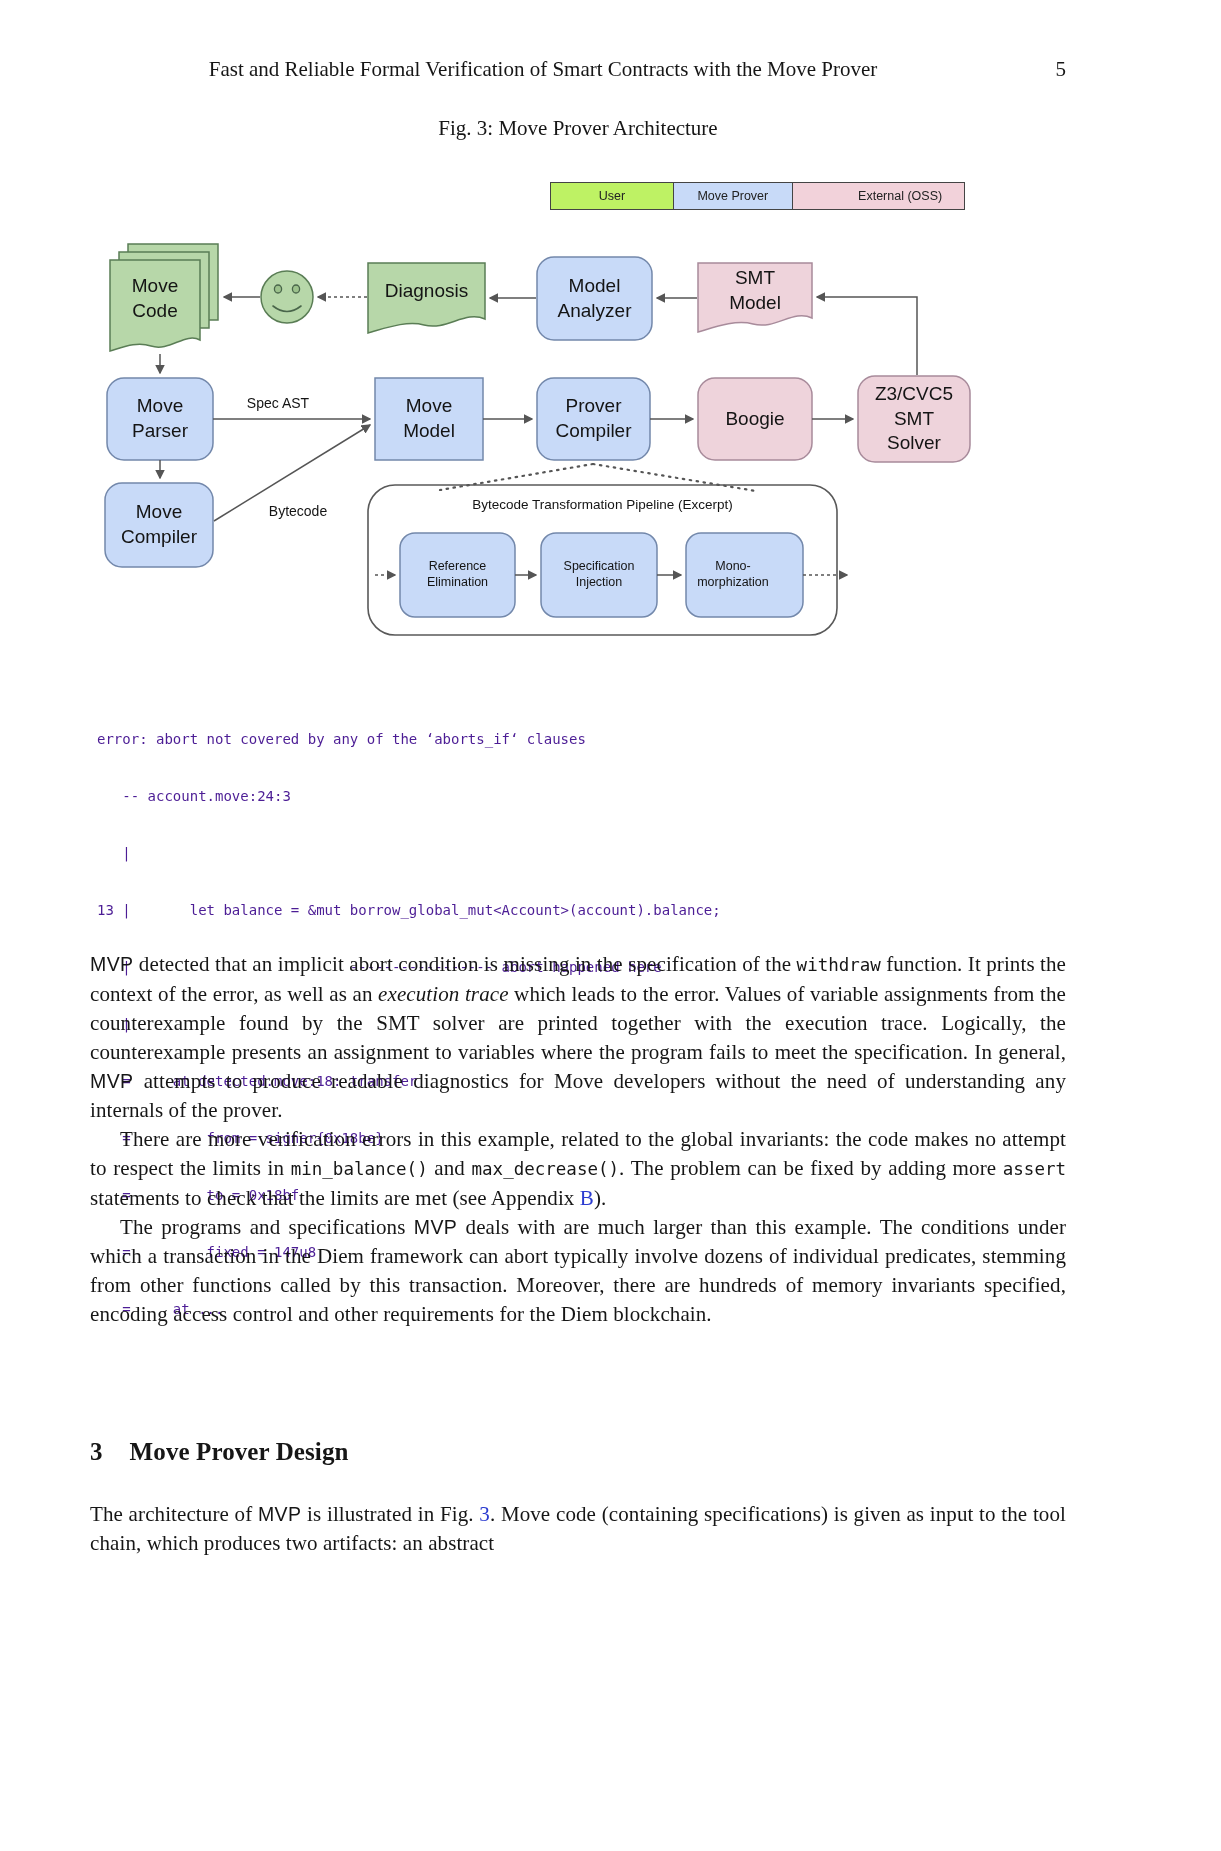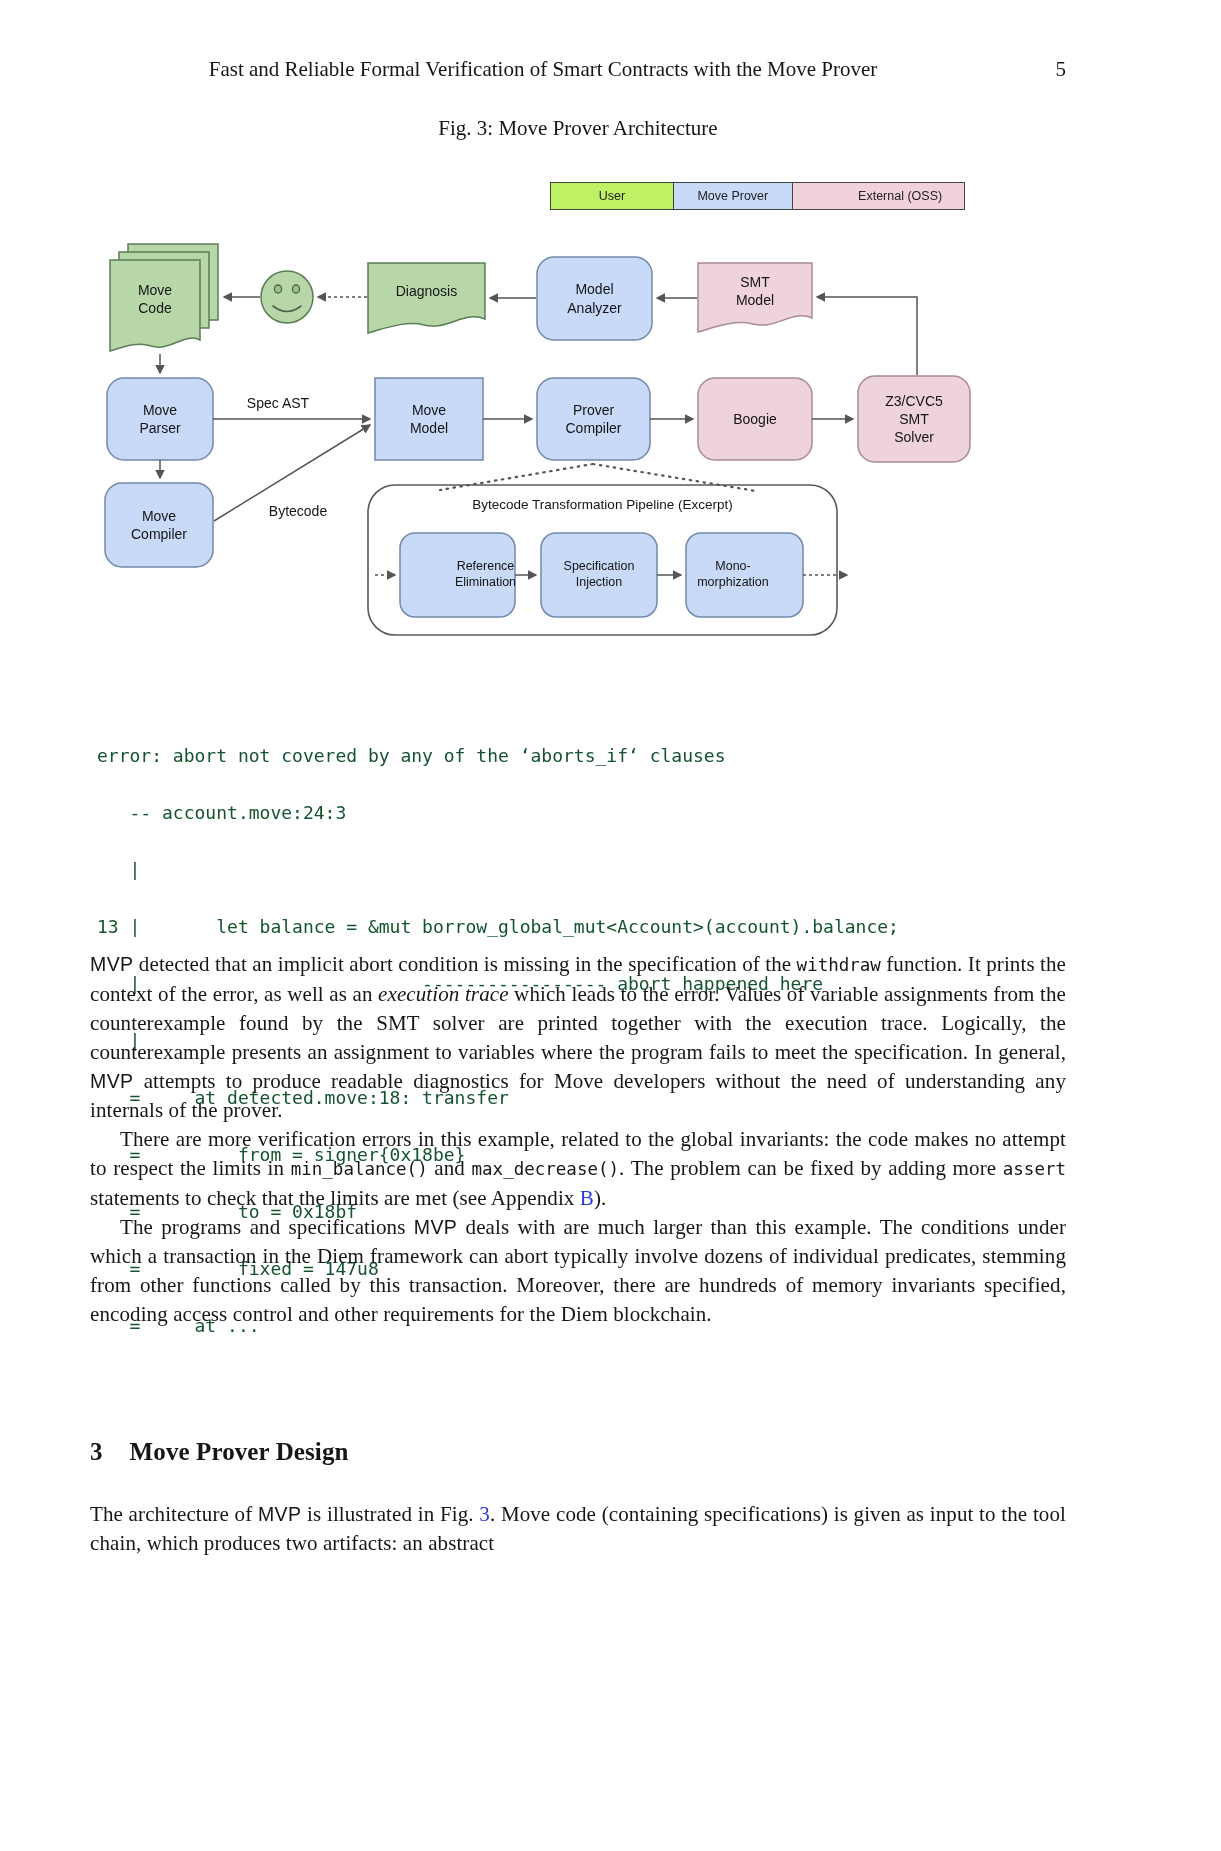--- a/index.html
+++ b/index.html
@@ -7,33 +7,33 @@
         font-family:"Liberation Serif",serif;color:#161616;overflow:hidden;}
   
   .header{position:absolute;top:57px;left:90px;width:976px;height:30px;font-size:21px;}
   .header .title{position:absolute;left:0;right:70px;text-align:center;}
   .header .pagenum{position:absolute;right:0;top:0;}
   .caption{position:absolute;top:116px;left:90px;width:976px;text-align:center;font-size:21px;}
   
   .figure{position:absolute;top:157px;left:0;width:1221px;height:512px;}
   .figure svg{position:absolute;left:0;top:0;}
   .flabel{position:absolute;display:flex;align-items:center;justify-content:center;
-          text-align:center;font-family:"Liberation Sans",sans-serif;font-size:14px;
+          text-align:center;font-family:"Liberation Sans",sans-serif;font-size:19px;
           color:#141414;white-space:pre-line;line-height:1.3;}
   .legend{position:absolute;left:550px;top:25px;display:flex;font-family:"Liberation Sans",sans-serif;
           font-size:12.5px;color:#222;}
   .legend .cell{height:26px;display:flex;align-items:center;justify-content:center;
                 border:1.2px solid #444;margin-left:-1.2px;}
   .legend .cell:first-child{margin-left:0;}
   .lbl-small{font-size:12.5px;line-height:1.25;}
   .lbl-mid{font-size:14px;}
   .lbl-title{font-size:13.5px;}
   
-  .codeblock{position:absolute;top:708px;left:97px;font-family:"DejaVu Sans Mono",monospace;
-             font-size:18px;line-height:19px;white-space:pre;color:#14532d;}
+  .codeblock{position:absolute;top:692px;left:97px;font-family:"DejaVu Sans Mono",monospace;
+             font-size:14px;line-height:19px;white-space:pre;color:#4c1d95;}
   
   .bodytext{position:absolute;top:950px;left:90px;width:976px;font-size:21px;line-height:29px;
             text-align:justify;letter-spacing:0.1px;}
   .bodytext p{margin:0;}
   .bodytext p.indent{text-indent:30px;}
   .mono{font-family:"DejaVu Sans Mono",monospace;font-size:17.5px;letter-spacing:0;}
   .sans{font-family:"Liberation Sans",sans-serif;font-size:19.5px;letter-spacing:0.4px;}
   .it{font-style:italic;}
   .link{color:#2b3bd0;}
   .section-heading{display:flex;gap:27px;font-size:25px;font-weight:bold;margin:108px 0 34px 0;
@@ -132,21 +132,21 @@
 Model</div>
     <div class="flabel" style="left:537px;top:221px;width:113px;height:82px;">Prover
 Compiler</div>
     <div class="flabel" style="left:698px;top:221px;width:114px;height:82px;">Boogie</div>
     <div class="flabel" style="left:858px;top:219px;width:112px;height:86px;">Z3/CVC5
 SMT
 Solver</div>
     <div class="flabel" style="left:105px;top:326px;width:108px;height:84px;">Move
 Compiler</div>
     <div class="flabel lbl-title" style="left:380px;top:338px;width:445px;height:20px;">Bytecode Transformation Pipeline (Excerpt)</div>
-    <div class="flabel lbl-small" style="left:400px;top:376px;width:115px;height:84px;padding-left:28px;">Reference
+    <div class="flabel lbl-small" style="left:400px;top:376px;width:115px;height:84px;">Reference
 Elimination</div>
     <div class="flabel lbl-small" style="left:541px;top:376px;width:116px;height:84px;">Specification
 Injection</div>
     <div class="flabel lbl-small" style="left:686px;top:376px;width:94px;height:84px;">Mono-
 morphization</div>
 
     <div class="flabel lbl-mid" style="left:218px;top:236px;width:120px;height:20px;">Spec AST</div>
     <div class="flabel lbl-mid" style="left:253px;top:344px;width:90px;height:20px;">Bytecode</div>
   </div>
 

